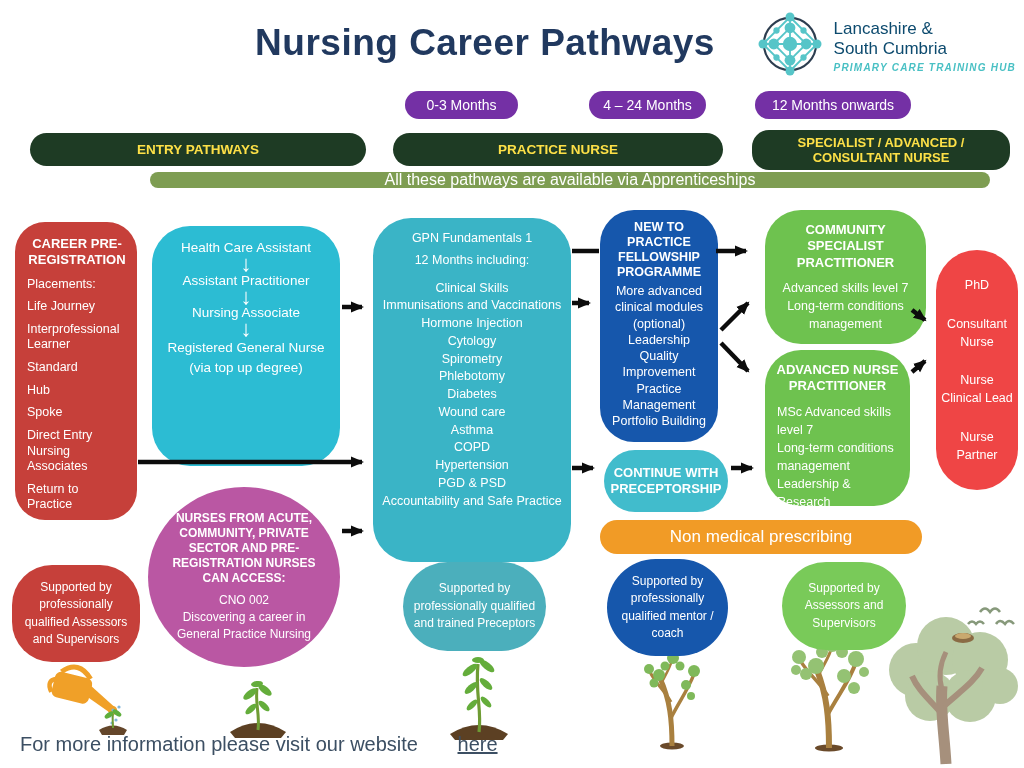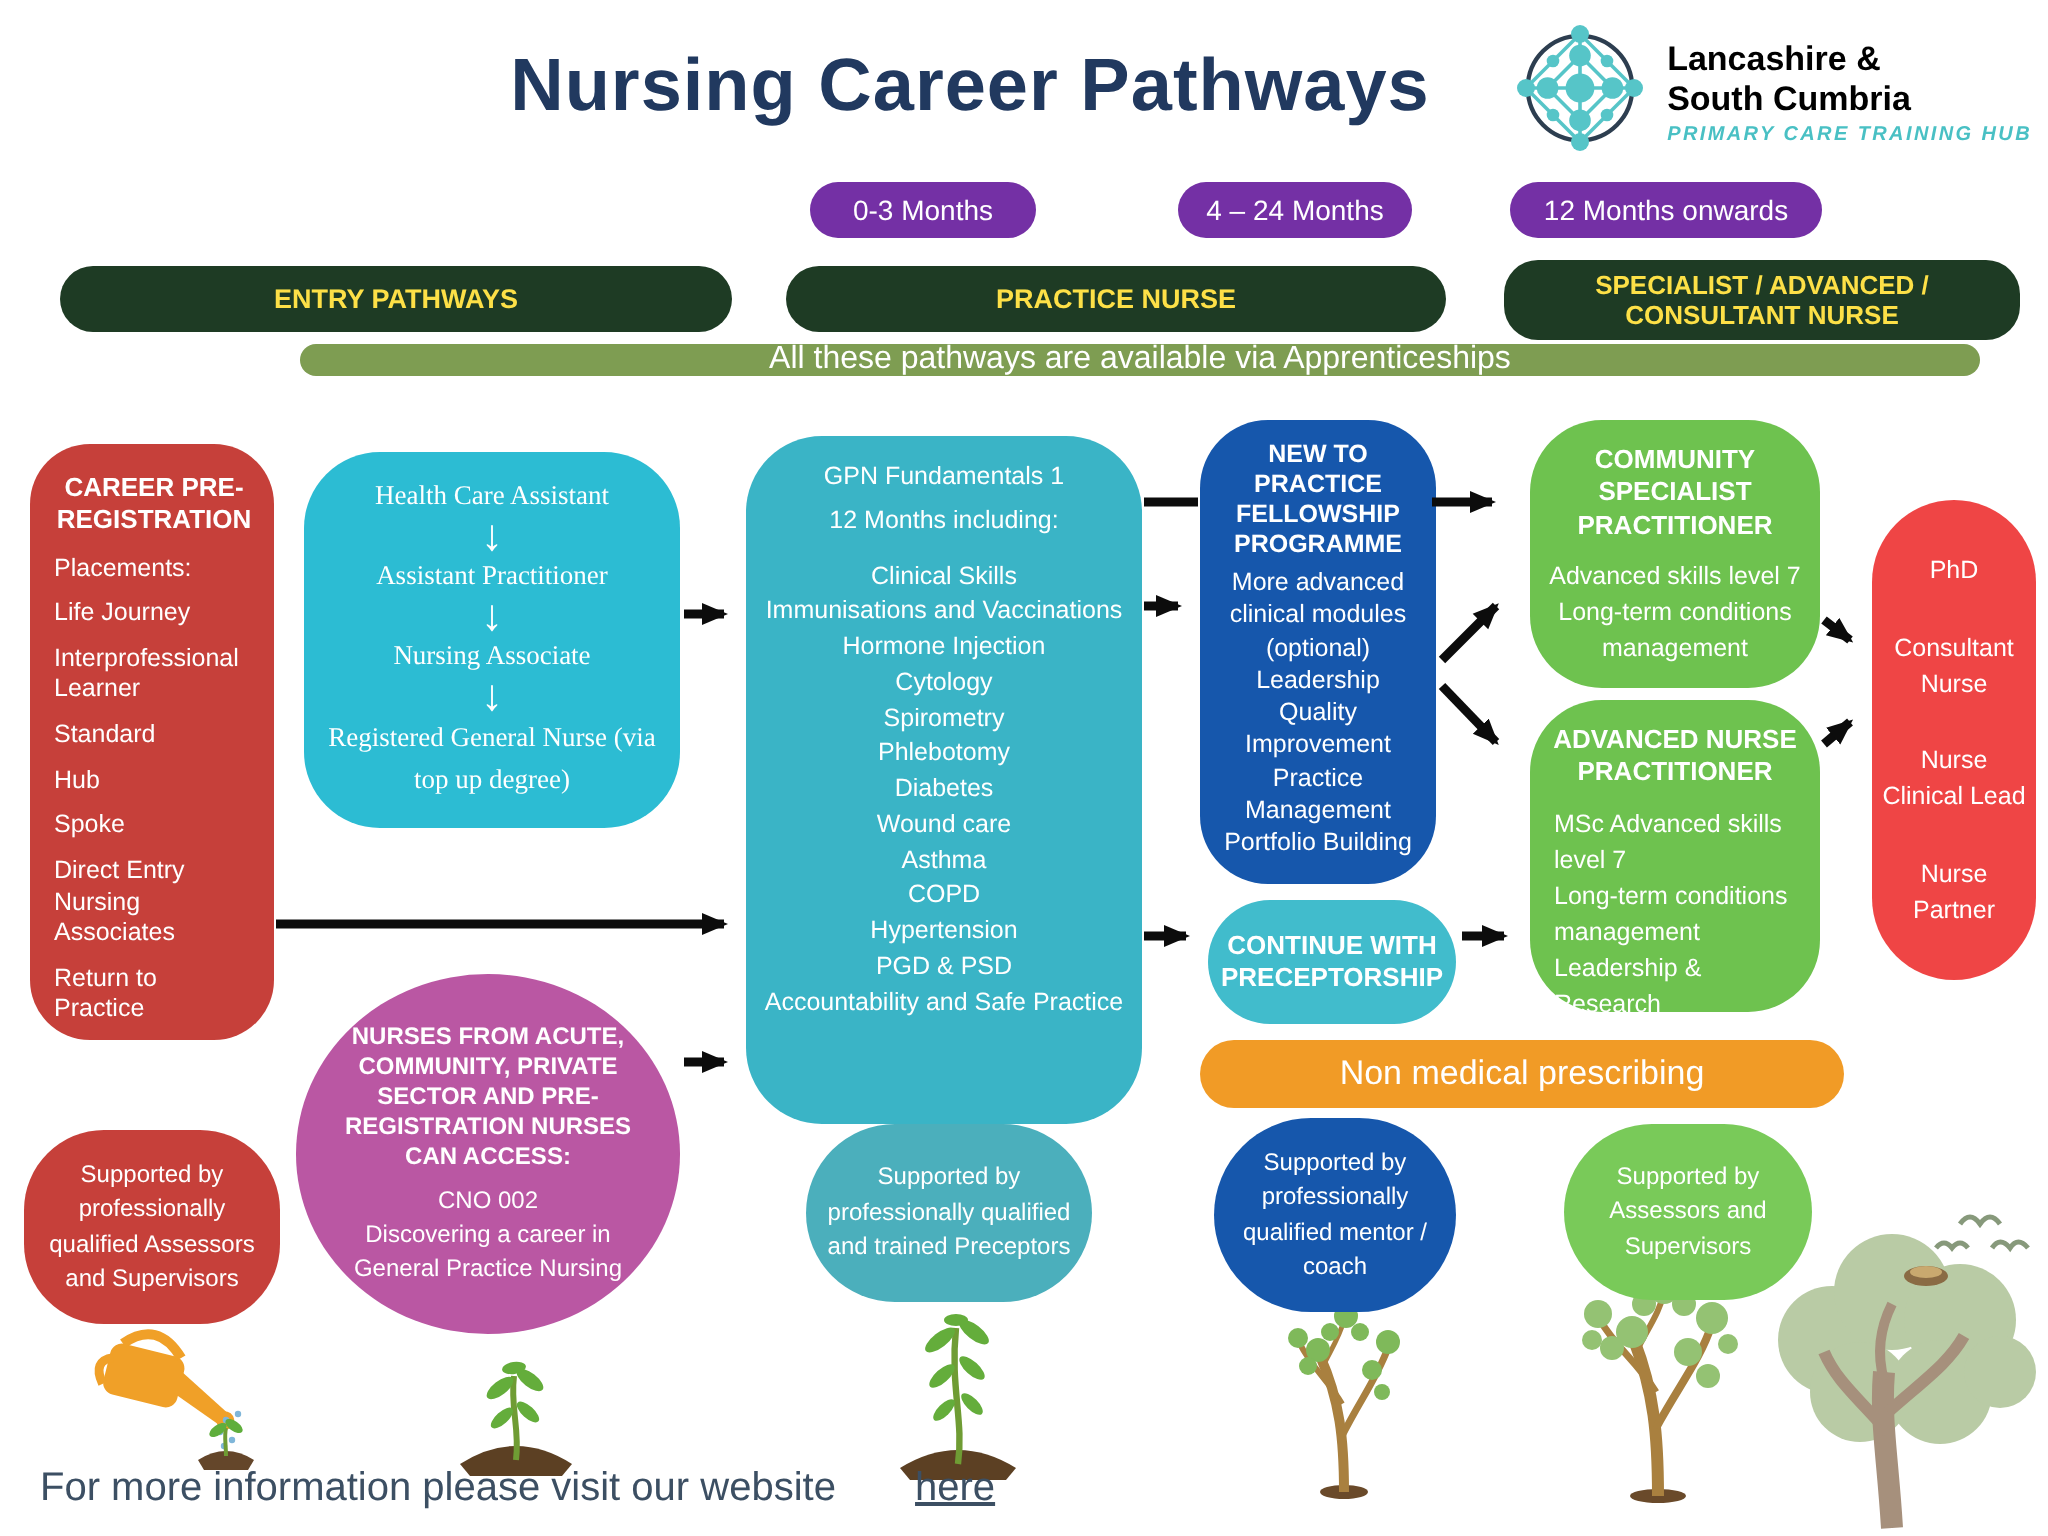--- a/index.html
+++ b/index.html
@@ -5,64 +5,64 @@
   * { margin:0; padding:0; box-sizing:border-box; }
   html,body { width:1024px; height:768px; background:#fff; font-family:"Liberation Sans", sans-serif; overflow:hidden; }
   #canvas { position:relative; width:1024px; height:768px; background:#fff; }
 
   .abs { position:absolute; }
   .box { position:absolute; color:#fff; text-align:center; z-index:2; }
 
   
   .title { left:185px; top:22px; width:600px; font-size:37px; font-weight:bold; color:#21395f; text-align:center; letter-spacing:.5px; z-index:2; }
   .logo-wrap { right:8px; top:8px; display:flex; align-items:center; gap:8px; z-index:2; }
-  .logo-text .l1 { font-size:17px; font-weight:bold; color:#000000; line-height:1.15; }
+  .logo-text .l1 { font-size:17px; font-weight:normal; color:#0c4a6e; line-height:1.15; }
   .logo-text .l3 { font-size:10px; color:#49c0c4; letter-spacing:1.2px; margin-top:3px; font-weight:bold;font-style:italic; }
 
   
   .badge { position:absolute; top:91px; height:28px; background:#7430a5; border-radius:15px; color:#fff;
            font-size:14px; display:flex; align-items:center; justify-content:center; z-index:2; }
 
   
   .colhead { position:absolute; background:#1e3b24; border-radius:17px; color:#fde047; font-weight:bold;
              font-size:13.5px; display:flex; align-items:center; justify-content:center; text-align:center; z-index:2; }
 
   .banner { left:150px; top:172px; width:840px; height:16px; background:#7e9d52; border-radius:15px;
             color:#fff; font-size:16px; display:flex; align-items:center; justify-content:center; z-index:2; }
 
   
   .prereg { left:15px; top:222px; width:122px; height:298px; background:#c6403a; border-radius:30px;
             padding:14px 10px 10px 12px; font-size:12.5px; text-align:left; }
   .prereg .bt { font-weight:bold; font-size:13px; text-align:center; margin-bottom:8px; line-height:1.25; }
   .prereg .it { margin-bottom:7px; line-height:1.25; }
 
   
-  .hca { left:152px; top:226px; width:188px; height:188px; background:#2cbcd3; border-radius:38px;
-         padding:14px 8px; font-size:13.5px; display:flex; flex-direction:column; align-items:center; justify-content:space-between;font-family:Liberation Serif, serif; }
+  .hca { left:152px; top:226px; width:188px; height:240px; background:#2cbcd3; border-radius:38px;
+         padding:14px 8px; font-size:13.5px; display:flex; flex-direction:column; align-items:center; justify-content:flex-start; }
   .dn-arrow { font-size:22px; font-weight:bold; line-height:.8; }
 
   
   .precep { left:373px; top:218px; width:198px; height:344px; background:#3ab4c6; border-radius:38px;
             padding:12px 6px; font-size:12.5px; line-height:1.42; }
   .precep .bt { font-weight:bold; font-size:14px; margin-bottom:4px; }
   .precep .sub { margin-bottom:4px; }
   .precep .gap { height:6px; }
 
   
   .fellow { left:600px; top:210px; width:118px; height:232px; background:#1657ac; border-radius:34px;
             padding:10px 5px; font-size:12.5px; line-height:1.3; }
   .fellow .bt { font-weight:bold; font-size:12.5px; line-height:1.2; margin-bottom:3px; }
 
   .contprecep { left:604px; top:450px; width:124px; height:62px; background:#41bccc; border-radius:32px;
                 font-weight:bold; font-size:13px; display:flex; align-items:center; justify-content:center; line-height:1.25; padding:0 8px; }
 
   
   .gbox { background:#6ec24f; border-radius:36px; padding:12px 8px; font-size:12.5px; line-height:1.45; }
   .gbox .bt { font-weight:bold; font-size:13px; line-height:1.25; margin-bottom:8px; }
-  .community { left:765px; top:210px; width:145px; height:134px; }
+  .community { left:765px; top:210px; width:161px; height:134px; }
   .advanced  { left:765px; top:350px; width:145px; height:156px; }
   .advanced .it { text-align:left; padding-left:4px; }
 
   
   .senior { left:936px; top:250px; width:82px; height:240px; background:#ef4545; border-radius:42px;
             padding:16px 4px; font-size:12.5px; line-height:1.45; display:flex; flex-direction:column; justify-content:space-around; }
 
   .nmp { left:600px; top:520px; width:322px; height:34px; background:#f19b26; border-radius:17px;
          color:#fff; font-size:17px; display:flex; align-items:center; justify-content:center; }
 

